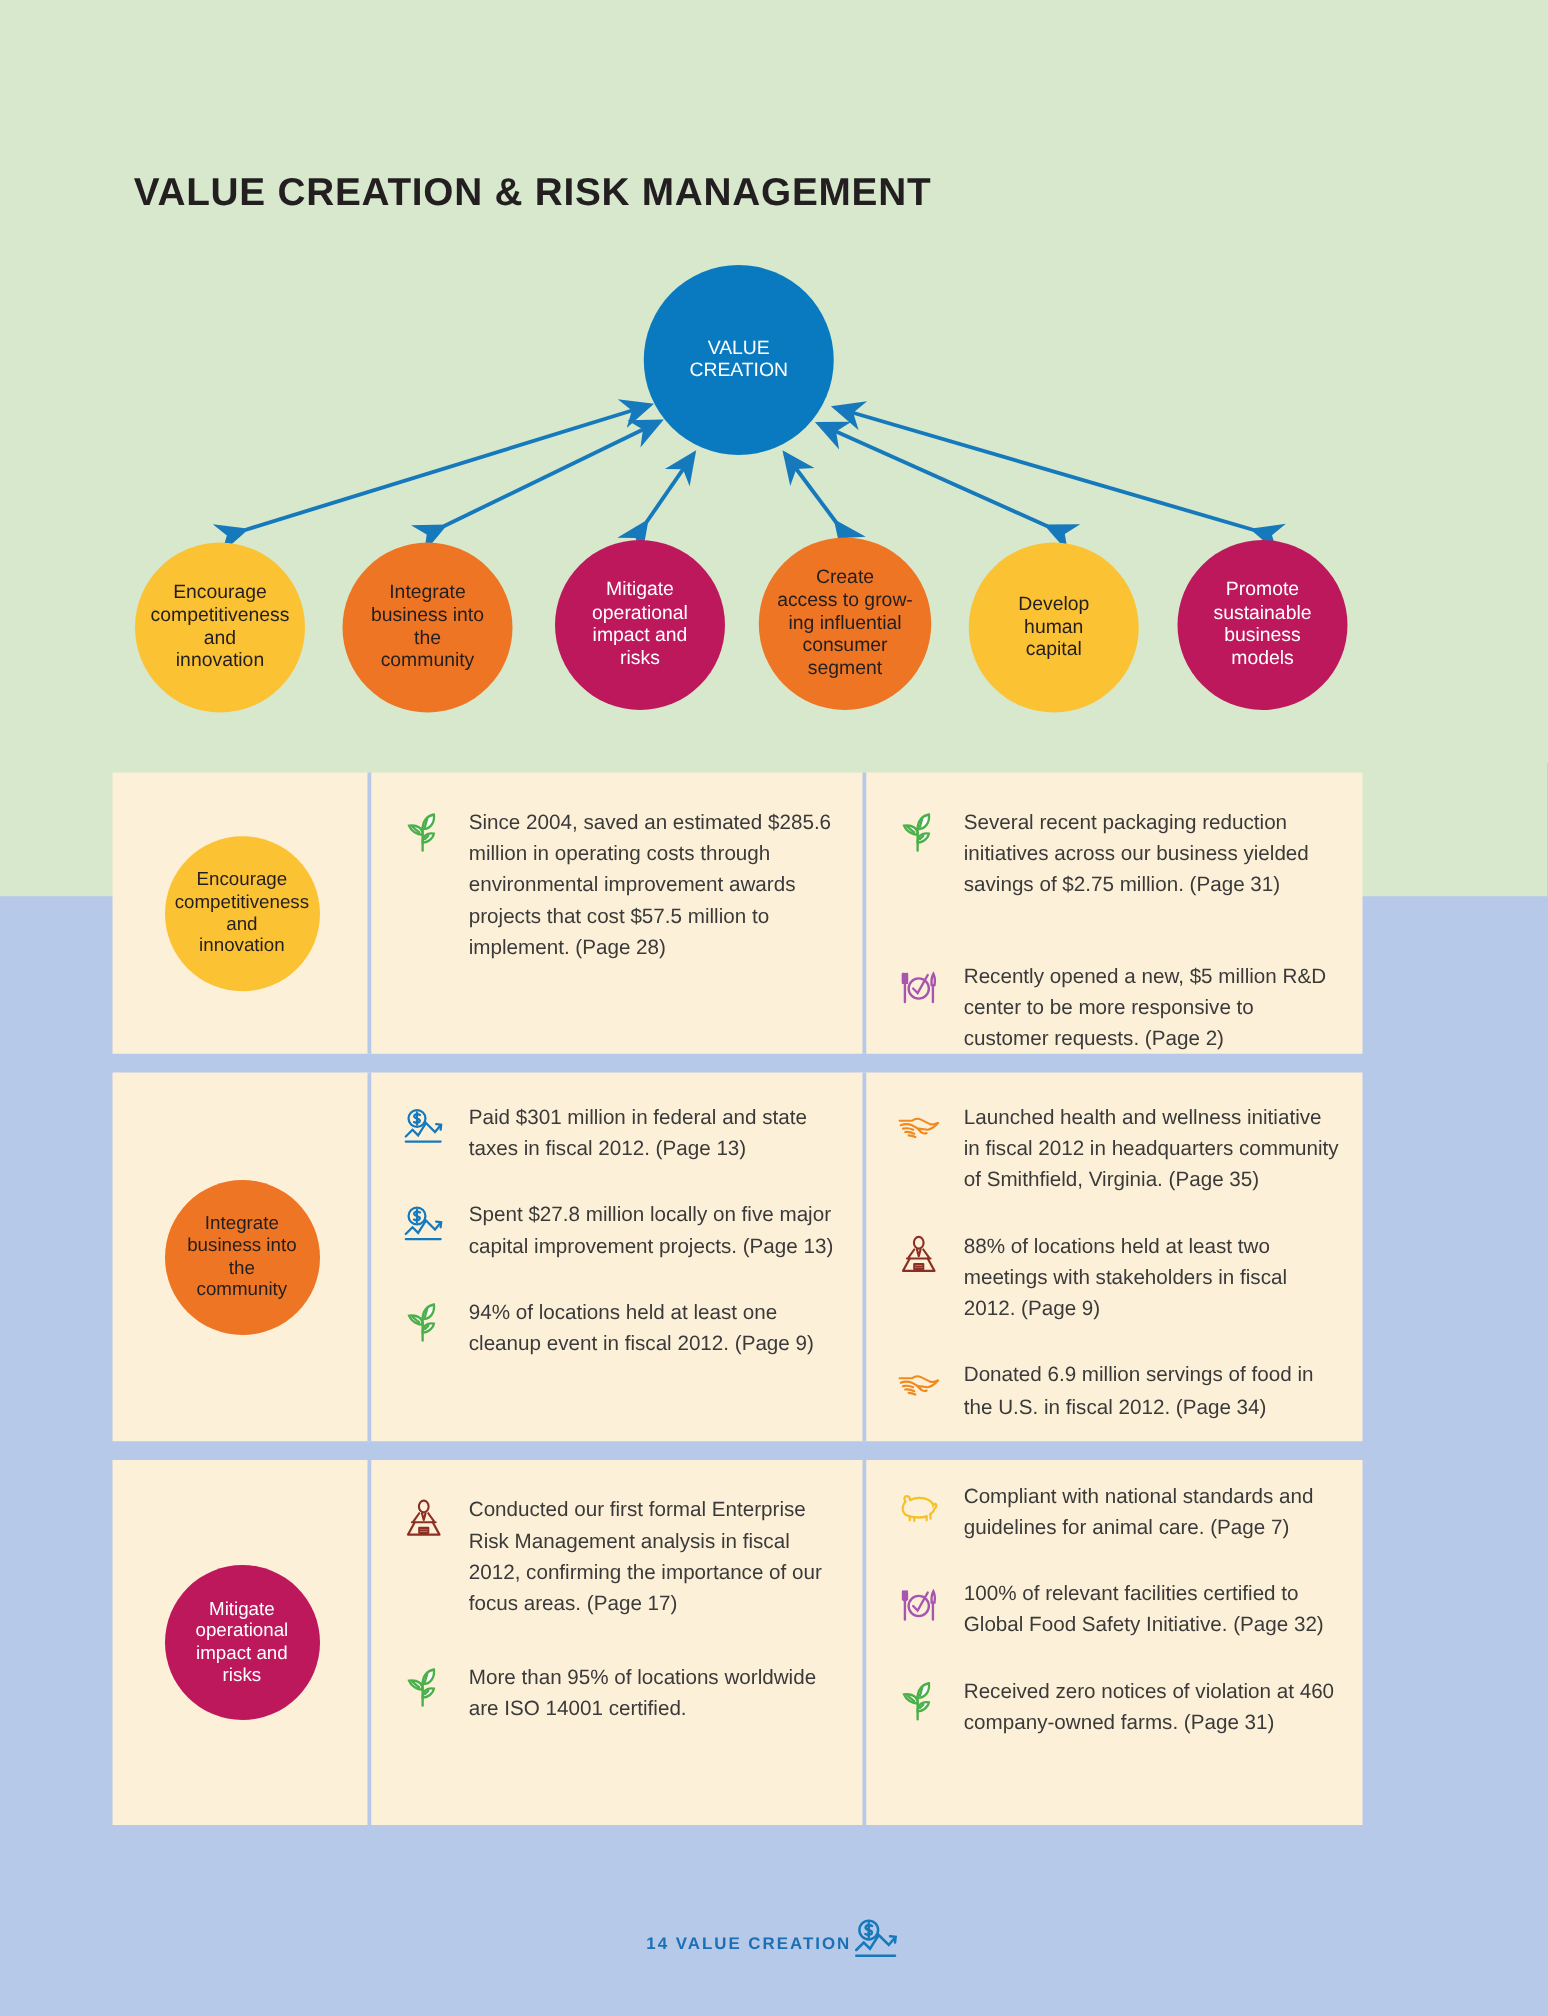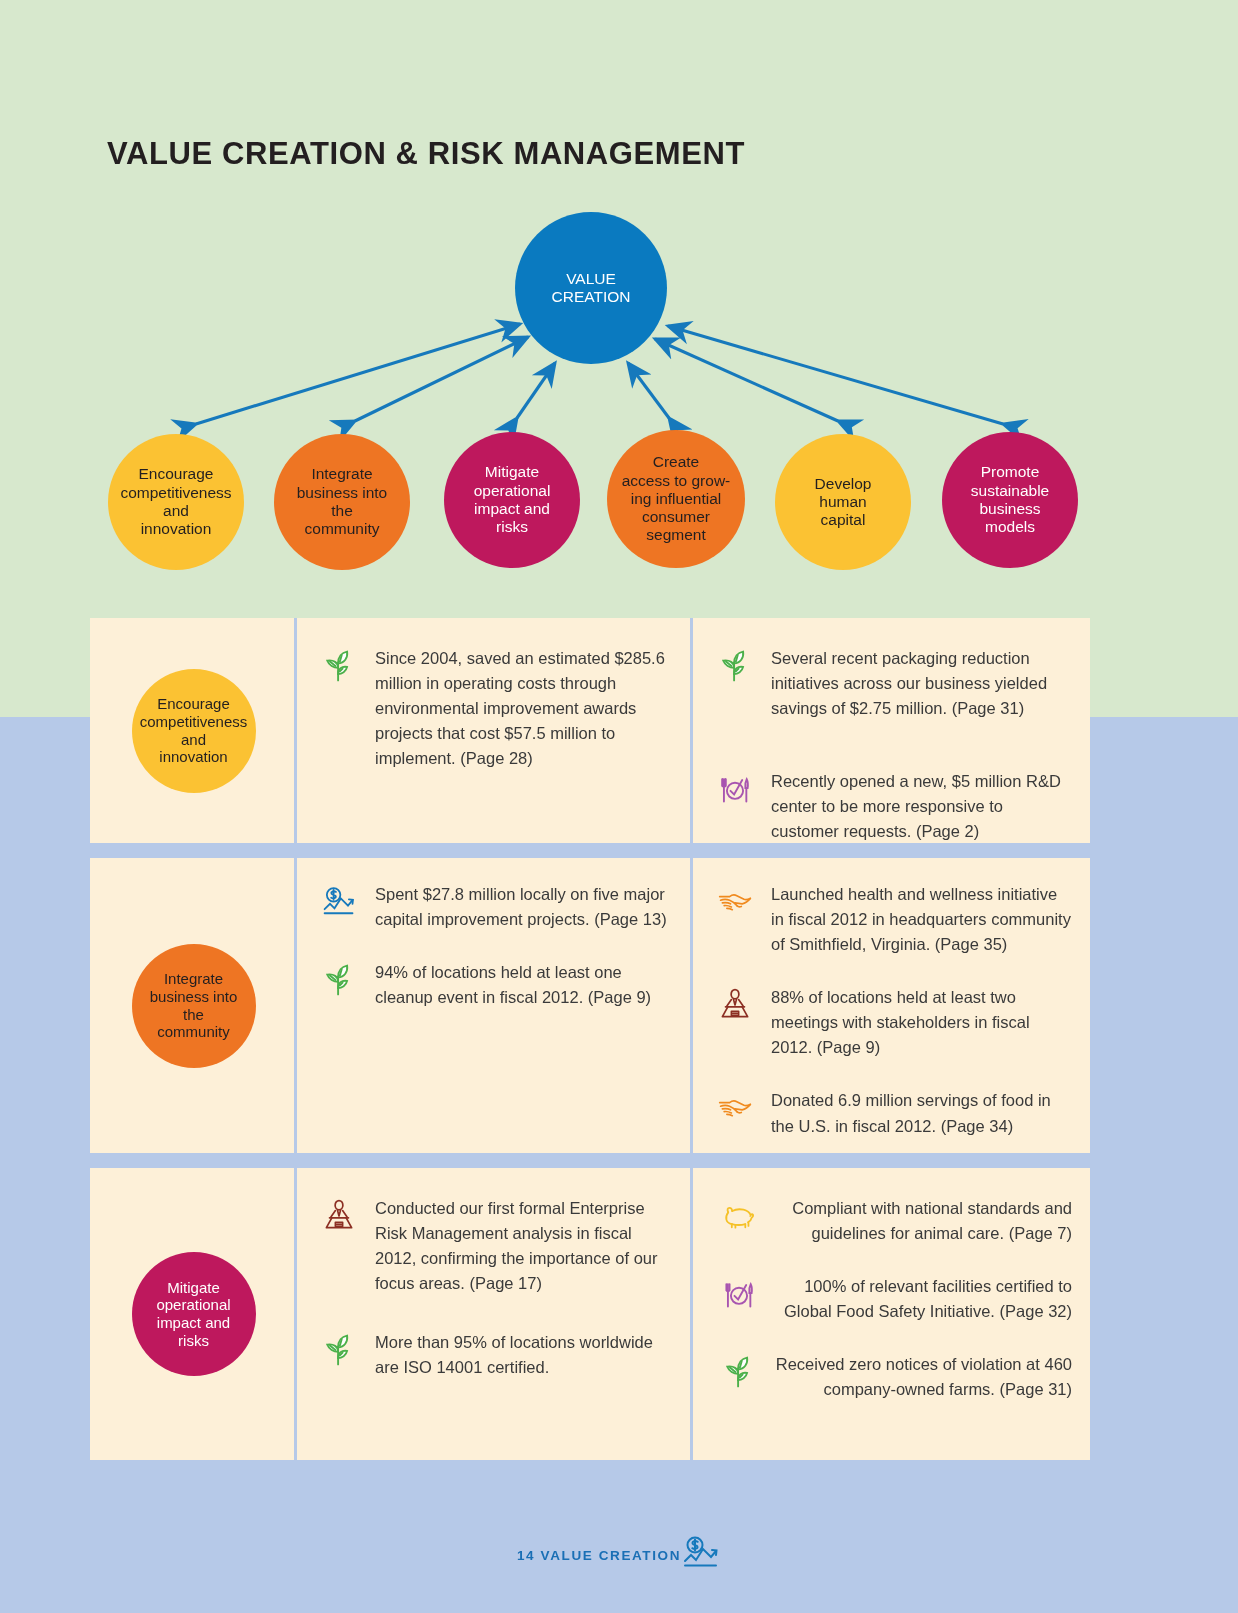--- a/index.html
+++ b/index.html
@@ -217,20 +217,34 @@
           <svg viewBox="0 0 40 40" width="36" height="36">
             <g fill="none" stroke="#1679bc" stroke-width="2" stroke-linecap="round">
               <circle cx="14" cy="12" r="7.5"></circle>
               <path d="M14 6.5 L14 17.5 M16.7 8.8 Q14 7.3 11.8 9 Q10.5 11 14 12 Q17.5 13 16.2 15 Q14 16.7 11.3 15.2"></path>
               <path d="M4 28 L10 22 L15 27 L22 16 L30 24 L35 18"></path>
               <path d="M31 17 L35.5 17.5 L35 22"></path>
               <path d="M4 32.5 L35 32.5"></path>
             </g>
           </svg>
         </span>
+        <span class="txt">Paid $301 million in federal and state taxes in fiscal 2012. (Page 13)</span>
+      </div>
+      <div class="item">
+        <span class="ico">
+          <svg viewBox="0 0 40 40" width="36" height="36">
+            <g fill="none" stroke="#1679bc" stroke-width="2" stroke-linecap="round">
+              <circle cx="14" cy="12" r="7.5"></circle>
+              <path d="M14 6.5 L14 17.5 M16.7 8.8 Q14 7.3 11.8 9 Q10.5 11 14 12 Q17.5 13 16.2 15 Q14 16.7 11.3 15.2"></path>
+              <path d="M4 28 L10 22 L15 27 L22 16 L30 24 L35 18"></path>
+              <path d="M31 17 L35.5 17.5 L35 22"></path>
+              <path d="M4 32.5 L35 32.5"></path>
+            </g>
+          </svg>
+        </span>
         <span class="txt">Spent $27.8 million locally on five major capital improvement projects. (Page 13)</span>
       </div>
       <div class="item">
         <span class="ico">
           <svg viewBox="0 0 40 40" width="36" height="36">
             <g fill="none" stroke="#4cb04a" stroke-width="2.1" stroke-linecap="round">
               <path d="M19 36 L19 16"></path>
               <path d="M19 17 C19 10, 23 5, 29 4 C30 11, 26 17, 19 17 Z" fill="#fff"></path>
               <path d="M19 22 C14 22, 9 19, 7 14 C14 13, 19 16, 19 22 Z" fill="#fff"></path>
               <path d="M19 29 C23 29, 28 26, 29 21 C23 20, 19 23, 19 29 Z" fill="#fff"></path>
@@ -326,21 +340,21 @@
               <path d="M19 22 C14 22, 9 19, 7 14 C14 13, 19 16, 19 22 Z" fill="#fff"></path>
               <path d="M19 29 C23 29, 28 26, 29 21 C23 20, 19 23, 19 29 Z" fill="#fff"></path>
               <path d="M10 15 L16 20 M23 8 L21 15 M24 23 L21 26"></path>
             </g>
           </svg>
         </span>
         <span class="txt">More than 95% of locations worldwide are ISO 14001 certified.</span>
       </div>
     </div>
 
-    <div class="col-items" style="padding-top:28px;text-align:right;">
+    <div class="col-items" style="padding-top:17px;">
       <div class="item">
         <span class="ico">
           <svg viewBox="0 0 40 40" width="36" height="36">
             <g fill="none" stroke="#f5c128" stroke-width="2" stroke-linecap="round" stroke-linejoin="round">
               <path d="M8 16 Q6 11 9.5 11 Q12 11 12.5 14.5"></path>
               <path d="M12.5 14.5 Q18 11.5 25 13 Q31 14.5 33 19 Q34.5 17 35.5 18.5 Q36.2 20.5 34 22 Q33.5 25 30 27"></path>
               <path d="M8 16 Q5 20 6 24 Q7 28 12 29"></path>
               <path d="M12 29 L12 32.5 M16 30 L16 33 M27 29 L27 32.5 M30.5 27.5 L30.5 31"></path>
               <path d="M12 29 Q20 31 27 29"></path>
               <circle cx="32.4" cy="20.2" r="0.9" fill="#f5c128" stroke="none"></circle>

